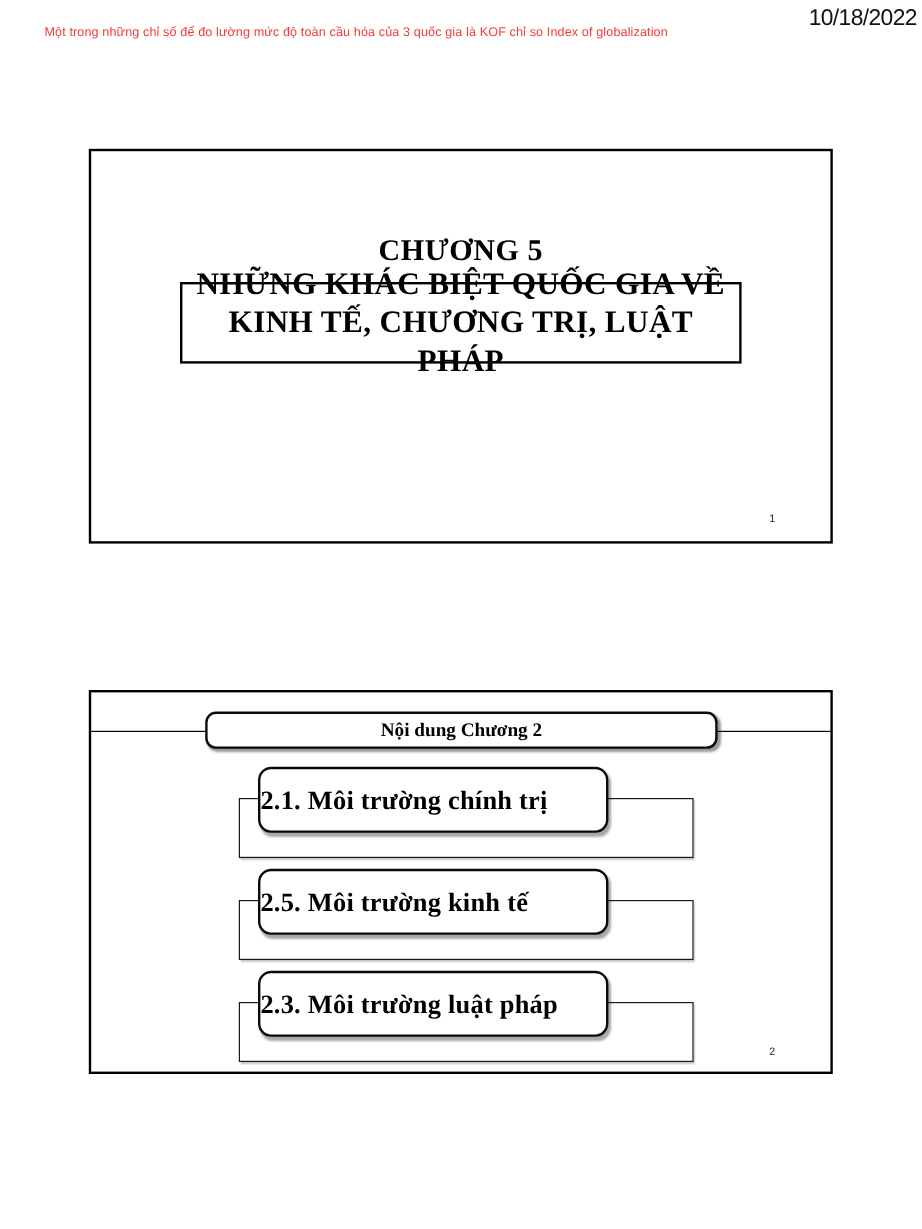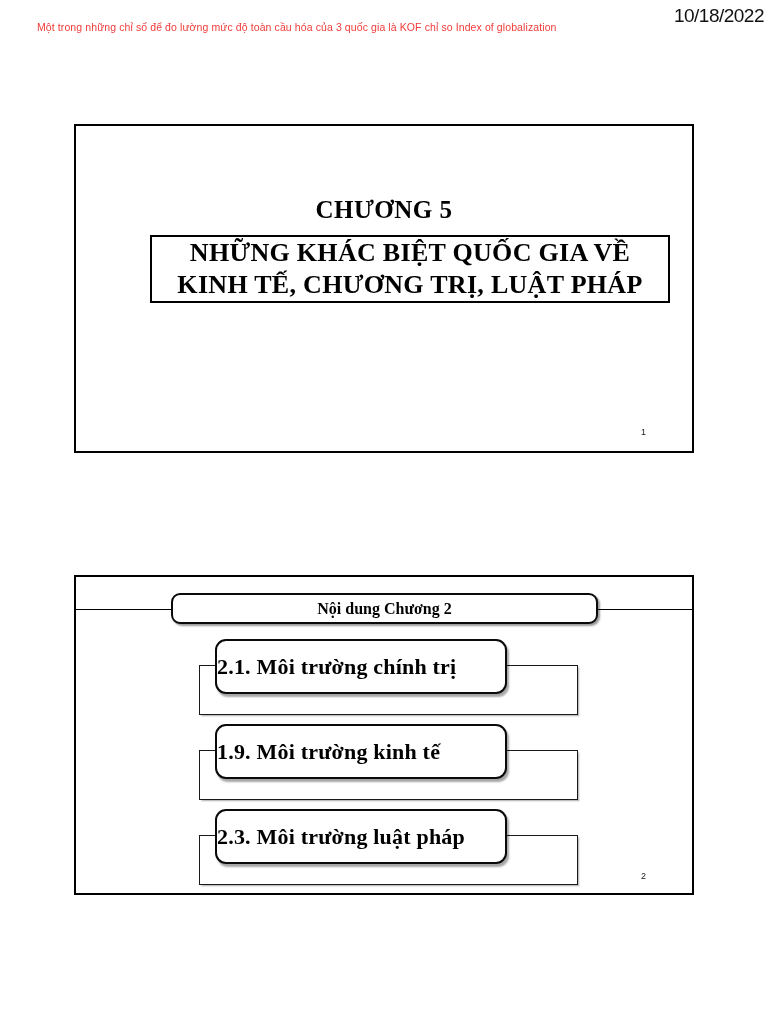--- a/index.html
+++ b/index.html
@@ -43,21 +43,21 @@
   .slide-1 .page-number { bottom: 14px; }
   .slide-2 .page-number { bottom: 12px; }
 
   
   .chapter-heading {
     position: absolute; left: 0; top: 70px; width: 100%;
     text-align: center; font-weight: bold; font-size: 25px;
     letter-spacing: 0.5px;
   }
   .title-box {
-    position: absolute; left: 74px; top: 109px; width: 520px; height: 68px;
+    position: absolute; left: 74px; top: 109px; width: 468px; height: 68px;
     border: 2px solid #000; background: #fff;
     display: flex; flex-direction: column; justify-content: center;
     text-align: center; font-weight: bold; font-size: 26px; line-height: 32px;
     letter-spacing: 0.3px;
   }
 
   
   .connector-line {
     position: absolute; left: 0; top: 32px; width: 100%;
     border-top: 1.5px solid #000;
@@ -112,21 +112,21 @@
     <div class="content-item item-1">
       <div class="item-shadow-box"></div>
       <div class="item-label-box">
         <span>2.1. Môi trường chính trị</span>
       </div>
     </div>
 
     <div class="content-item item-2">
       <div class="item-shadow-box"></div>
       <div class="item-label-box">
-        <span>1.9. Môi trường kinh tế</span>
+        <span>2.5. Môi trường kinh tế</span>
       </div>
     </div>
 
     <div class="content-item item-3">
       <div class="item-shadow-box"></div>
       <div class="item-label-box">
         <span>2.3. Môi trường luật pháp</span>
       </div>
     </div>
 

